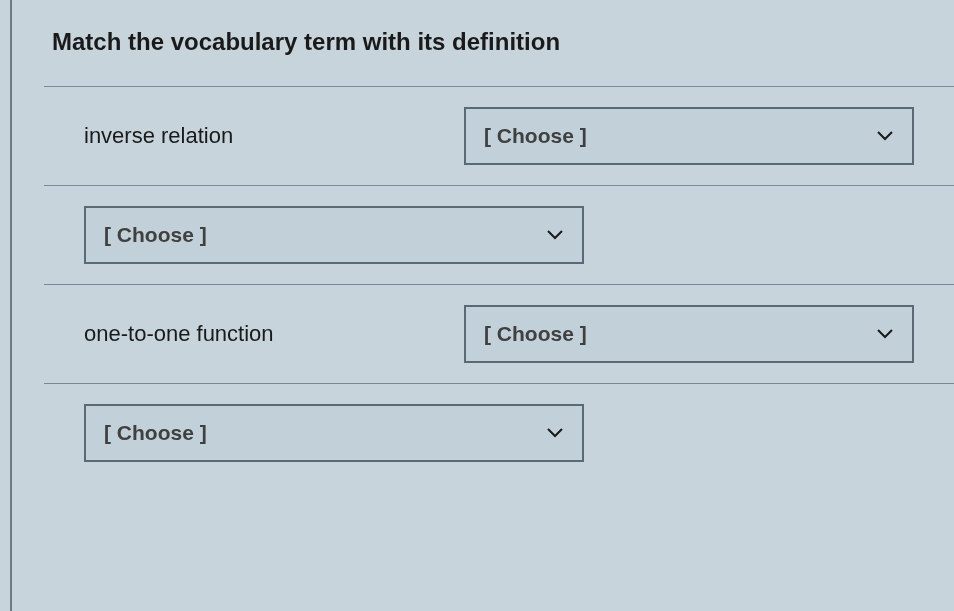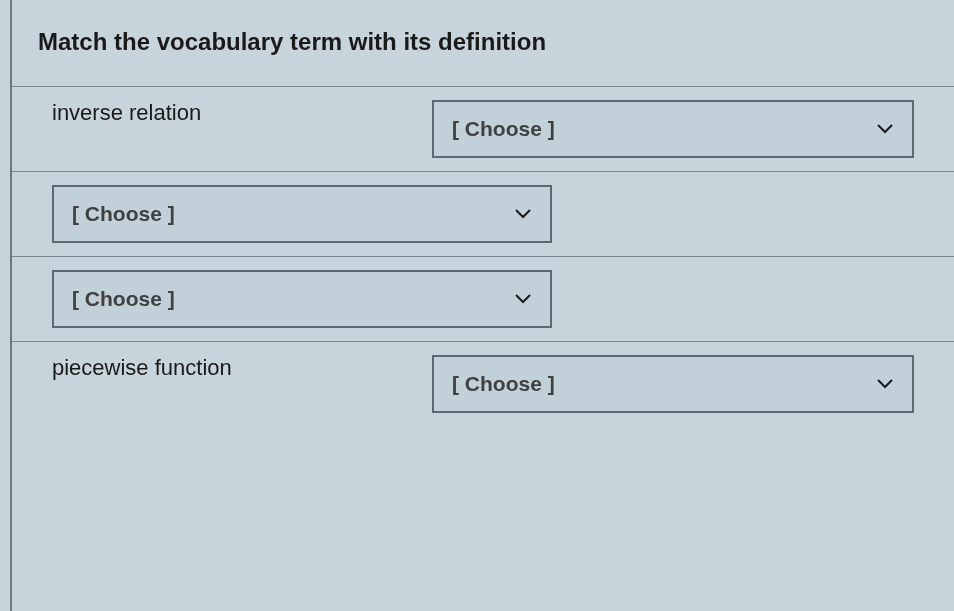--- a/index.html
+++ b/index.html
@@ -18,26 +18,28 @@
     .question-panel {
       border-left: 2px solid #6a7a85;
       padding: 0;
       margin-left: 10px;
       height: 100%;
     }
     .question-title {
       font-size: 24px;
       font-weight: bold;
       color: #1a1a1a;
-      padding: 28px 40px 30px 26px;
+      padding: 28px 40px 30px 40px;
     }
     .match-row {
       display: flex;
-      padding: 13px 40px;
+      align-items: center;
+      padding: 20px 40px;
       border-top: 1px solid #7a8a95;
+      margin-left: 32px;
     }
     .term-label {
       flex: 0 0 380px;
       font-size: 22px;
       color: #1a1a1a;
     }
     .dropdown {
       position: relative;
       width: 500px;
       height: 58px;
@@ -89,32 +91,32 @@
       <span class="dropdown-label">[ Choose ]</span>
       <span class="chevron">
         <svg viewBox="0 0 16 10">
             <path d="M1 1 L8 8 L15 1" stroke="#1a1a1a" stroke-width="2" fill="none"></path>
           </svg>
       </span>
     </div>
   </div>
 
   <div class="match-row">
+    <div class="term-label">one-to-one function</div>
     <div class="dropdown">
       <span class="dropdown-label">[ Choose ]</span>
       <span class="chevron">
         <svg viewBox="0 0 16 10">
             <path d="M1 1 L8 8 L15 1" stroke="#1a1a1a" stroke-width="2" fill="none"></path>
           </svg>
       </span>
     </div>
   </div>
 
   <div class="match-row">
-    <div class="term-label">piecewise function</div>
     <div class="dropdown">
       <span class="dropdown-label">[ Choose ]</span>
       <span class="chevron">
         <svg viewBox="0 0 16 10">
             <path d="M1 1 L8 8 L15 1" stroke="#1a1a1a" stroke-width="2" fill="none"></path>
           </svg>
       </span>
     </div>
   </div>
 

